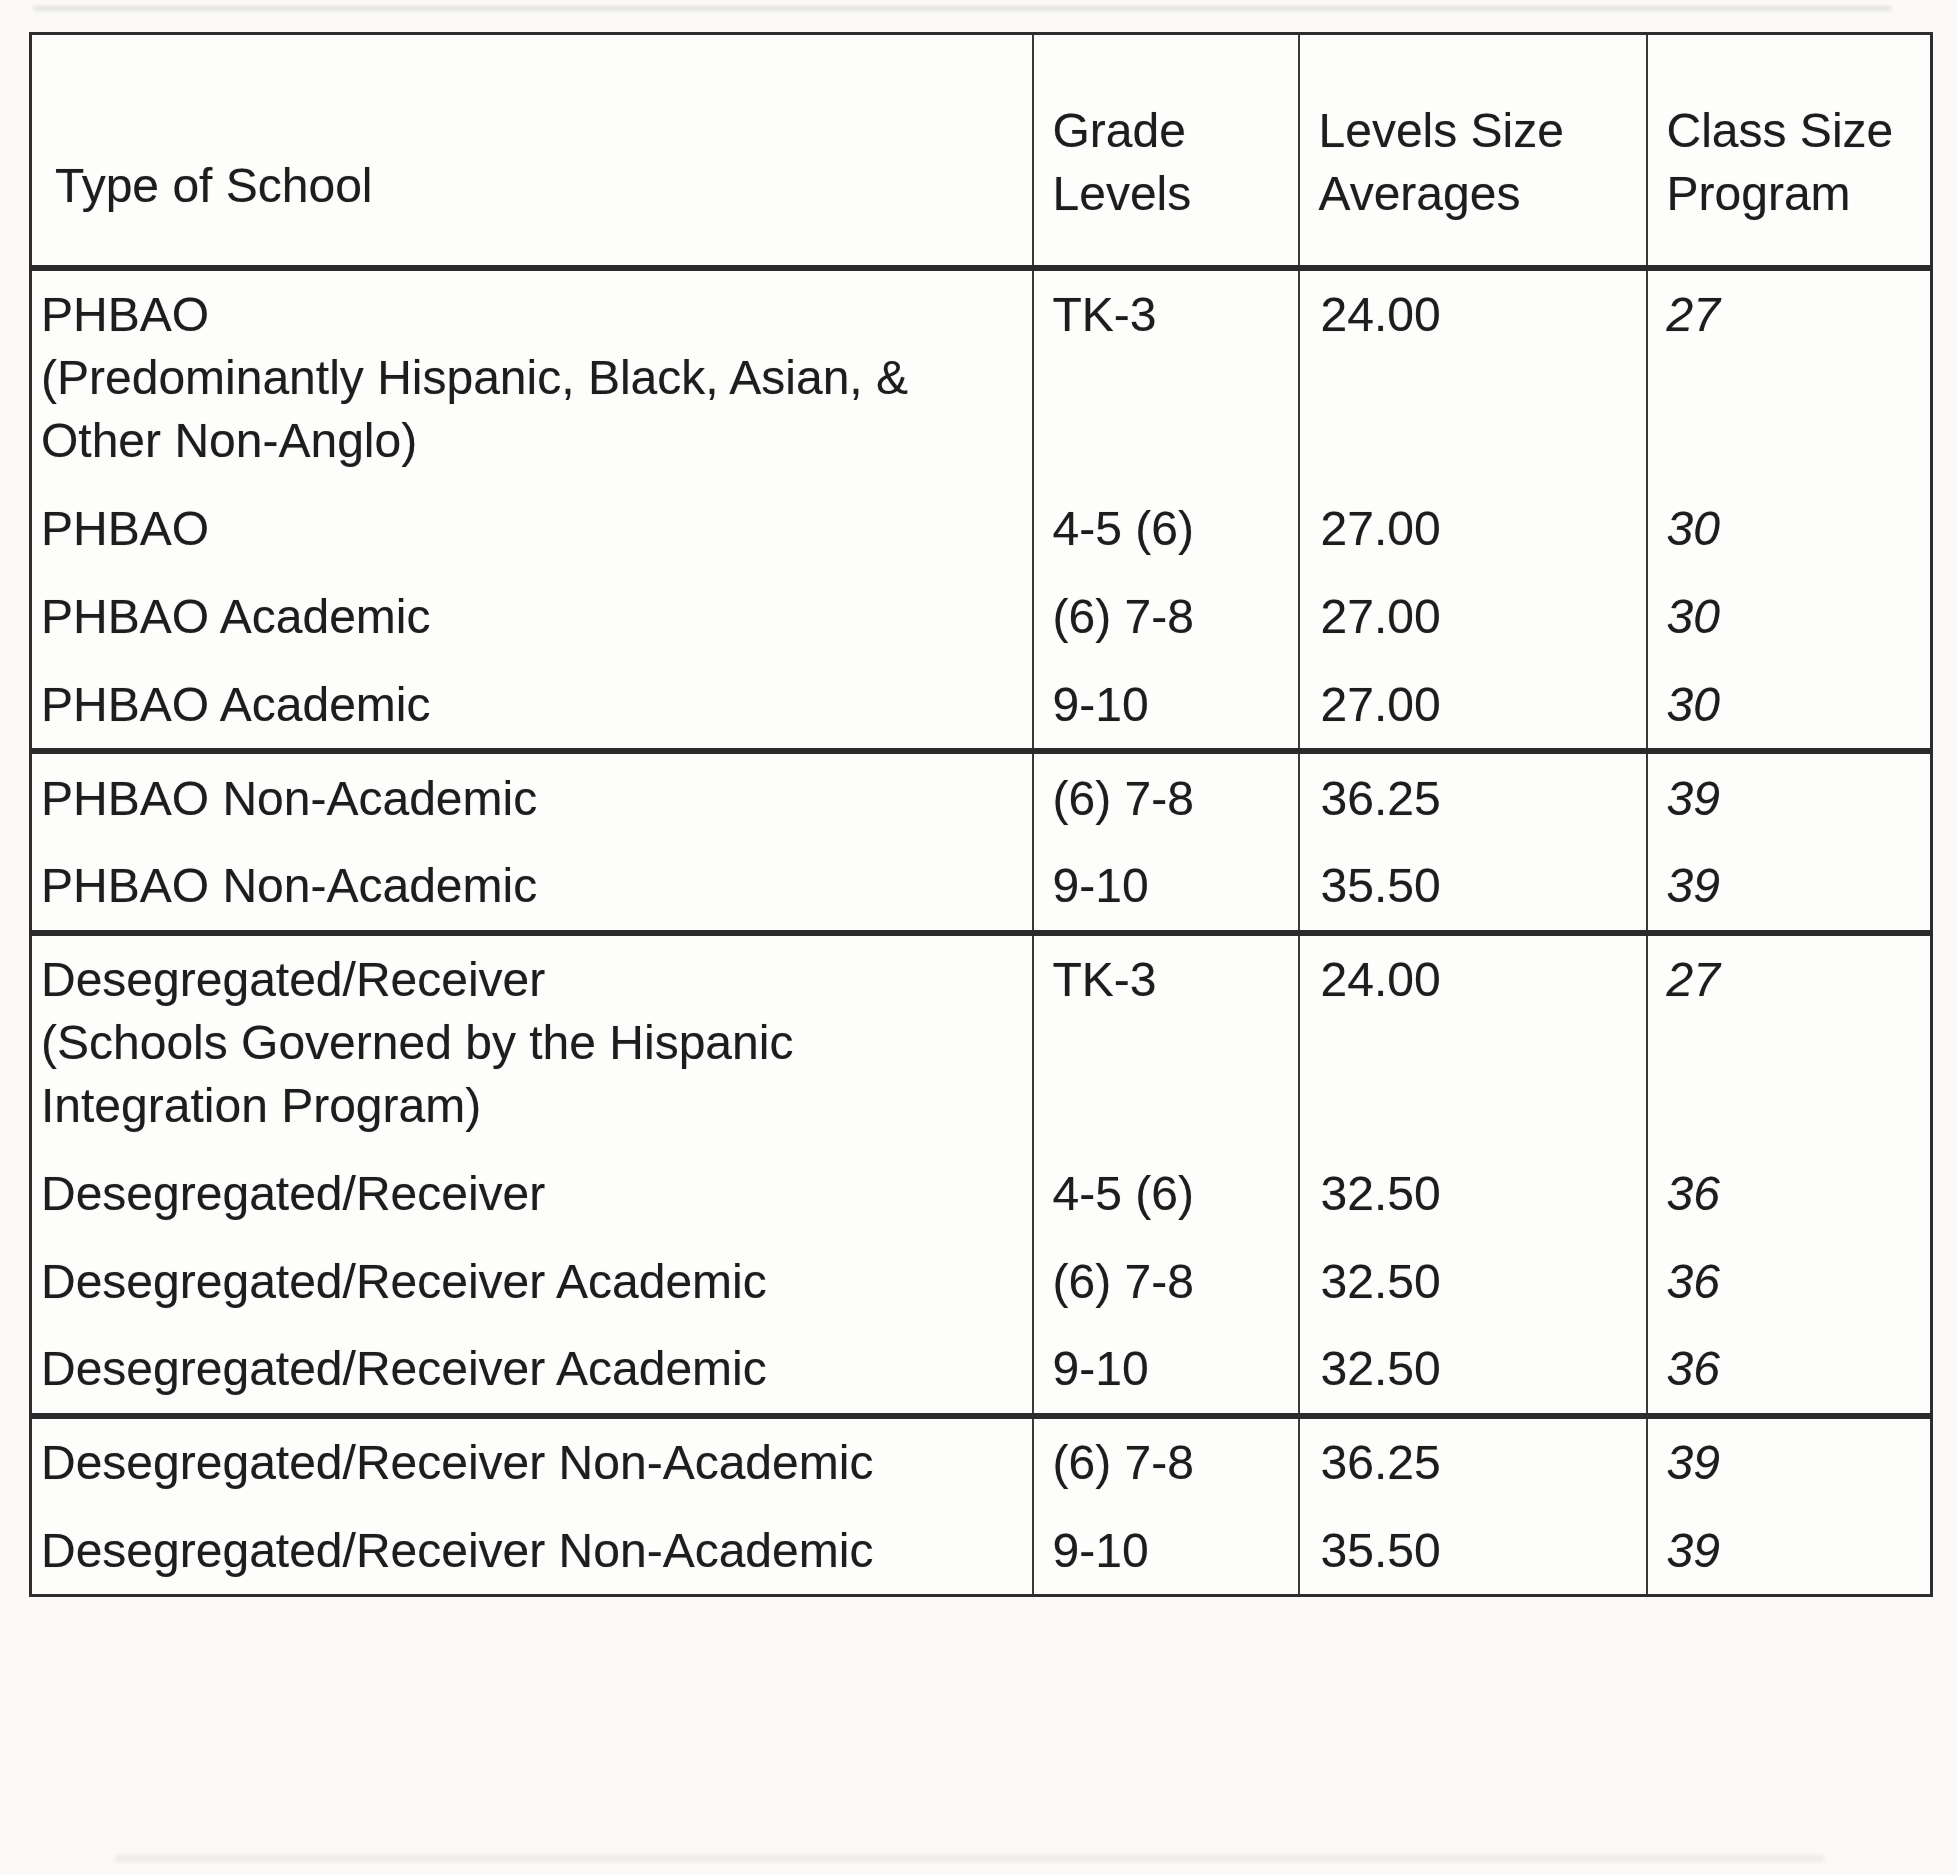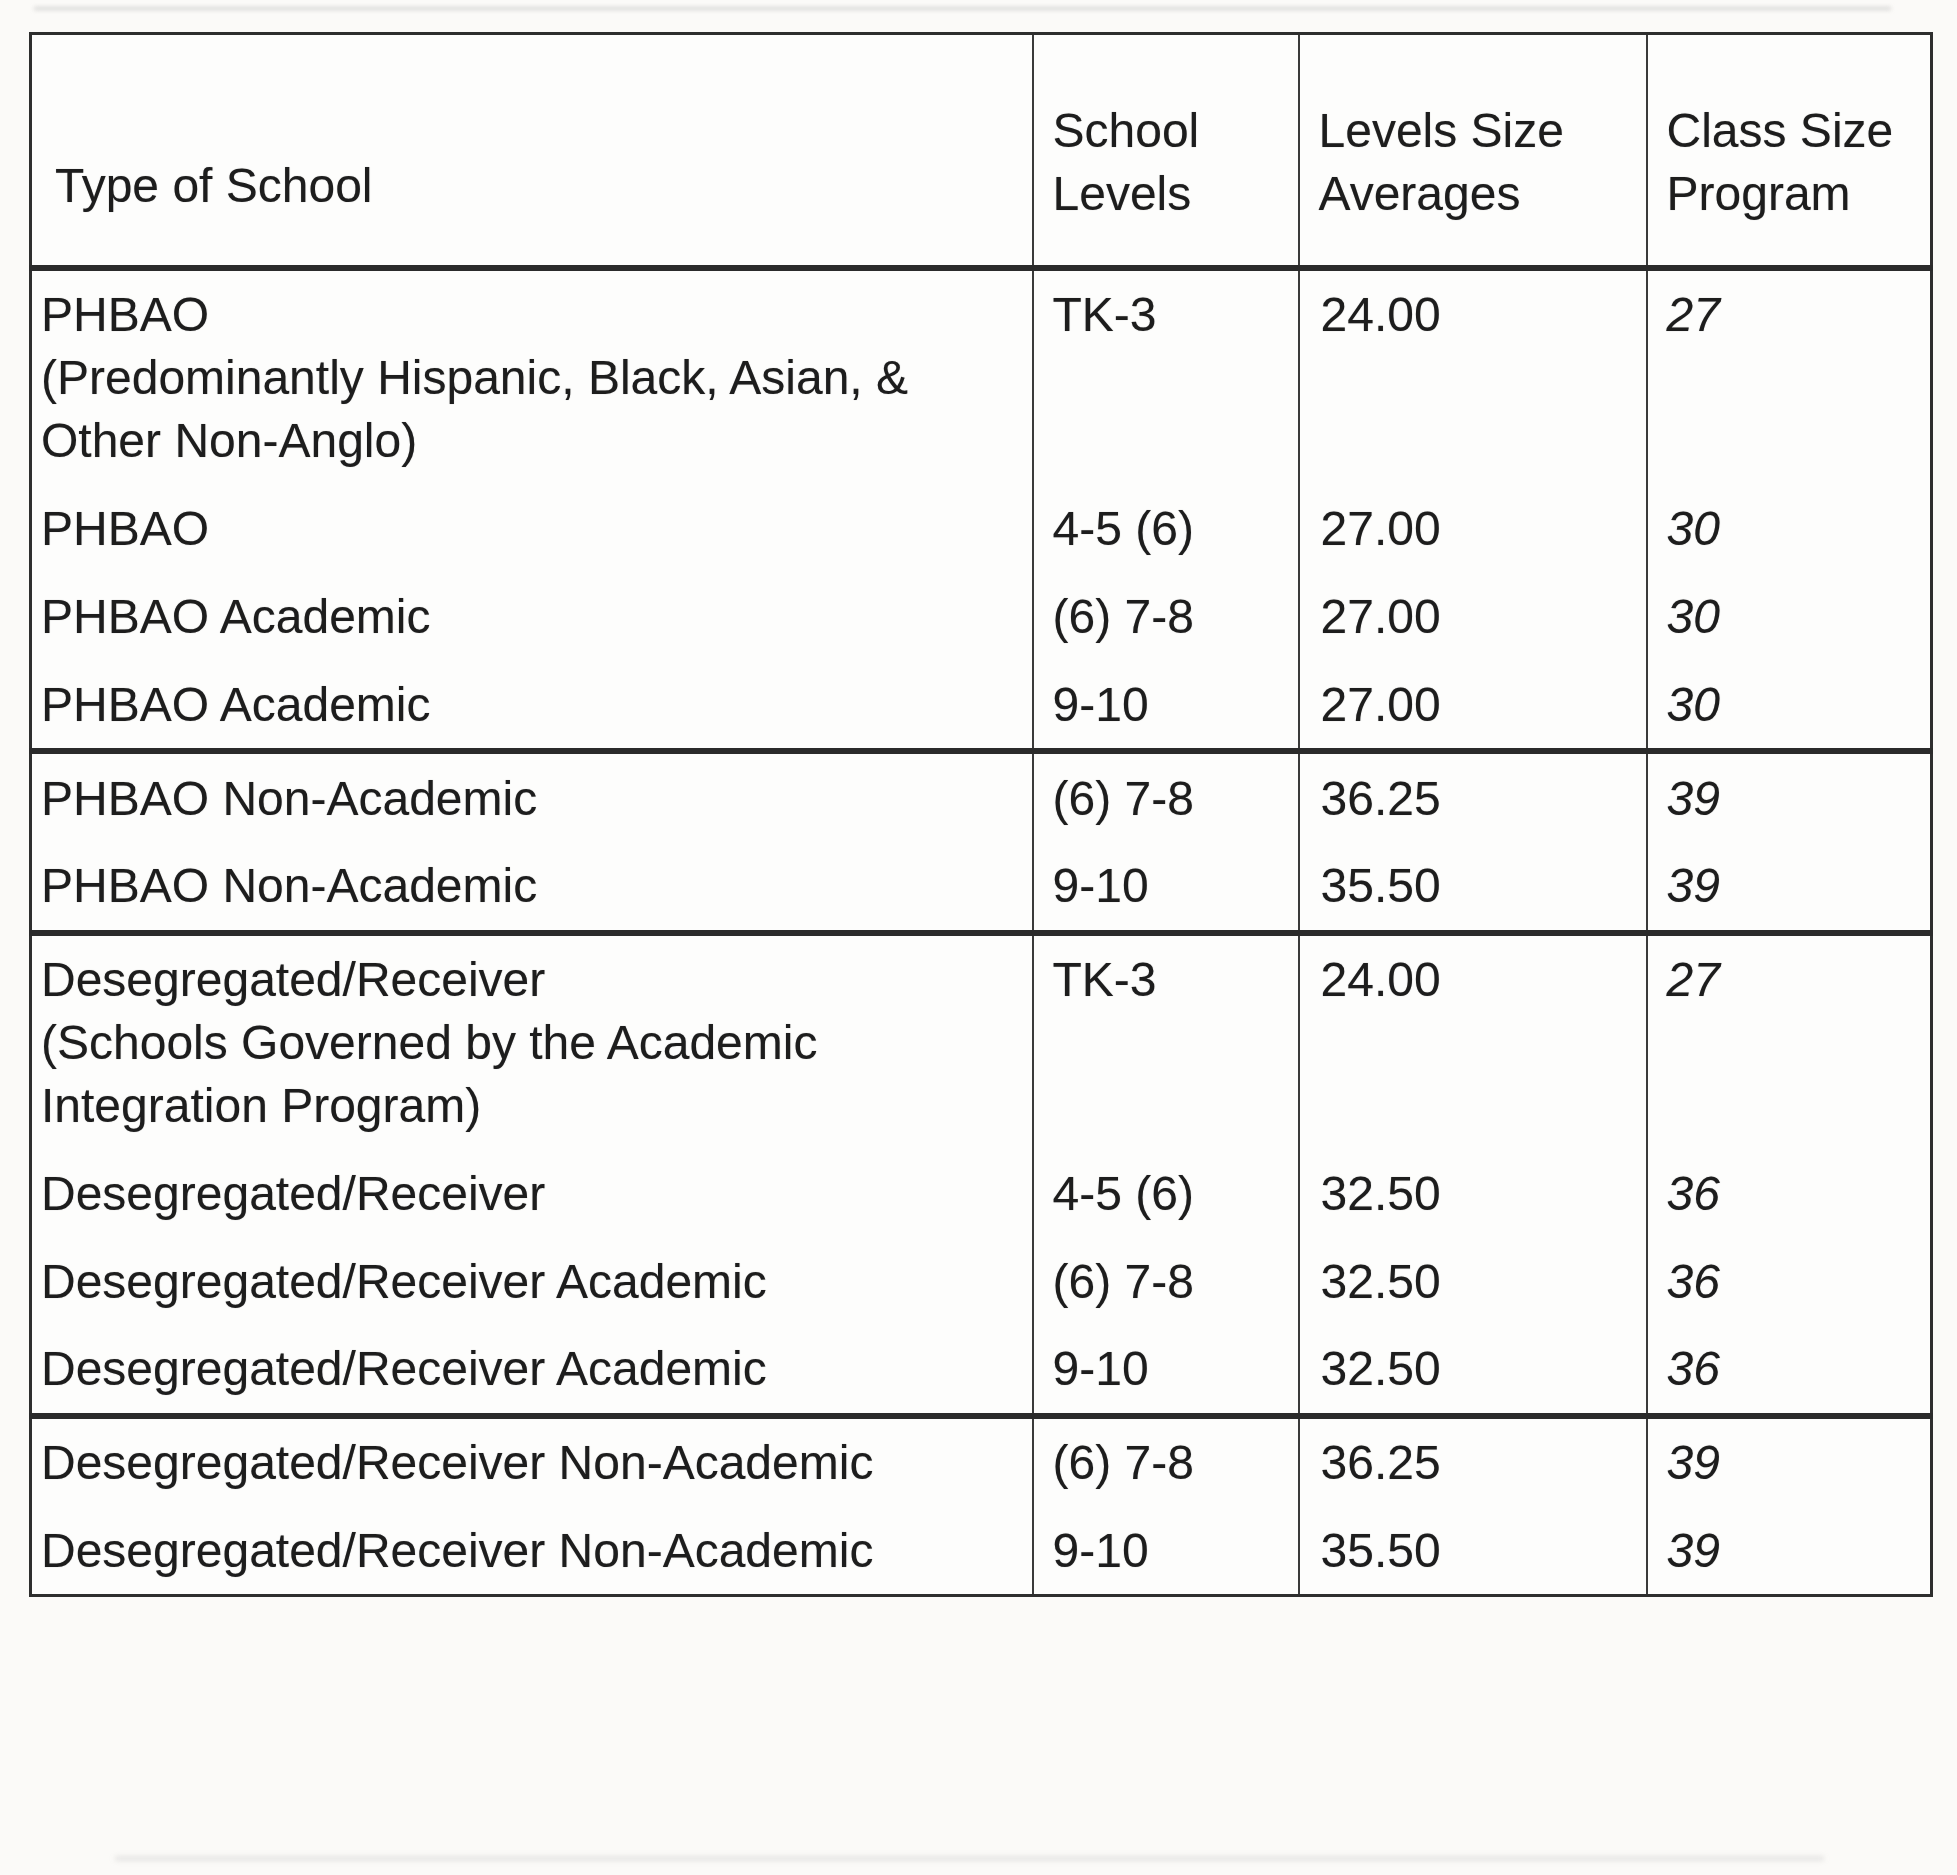--- a/index.html
+++ b/index.html
@@ -86,21 +86,21 @@
 <table class="doc-table">
   <colgroup>
     <col class="c1">
       <col class="c2">
       <col class="c3">
       <col class="c4">
   </colgroup>
   <thead>
     <tr>
       <th class="colschool">Type of School</th>
-      <th>School Levels</th>
+      <th>Grade Levels</th>
       <th>Levels Size Averages</th>
       <th>Class Size Program</th>
     </tr>
   </thead>
 
   <tbody>
     <tr>
       <td class="school">
         <div>PHBAO</div>
         <div>(Predominantly Hispanic, Black, Asian, &amp; Other Non-Anglo)</div>
@@ -141,21 +141,21 @@
       <td>9-10</td>
       <td class="avg">35.50</td>
       <td class="max">39</td>
     </tr>
   </tbody>
 
   <tbody>
     <tr>
       <td class="school">
         <div>Desegregated/Receiver</div>
-        <div>(Schools Governed by the Academic Integration Program)</div>
+        <div>(Schools Governed by the Hispanic Integration Program)</div>
       </td>
       <td>TK-3</td>
       <td class="avg">24.00</td>
       <td class="max">27</td>
     </tr>
     <tr>
       <td class="school">Desegregated/Receiver</td>
       <td>4-5 (6)</td>
       <td class="avg">32.50</td>
       <td class="max">36</td>

